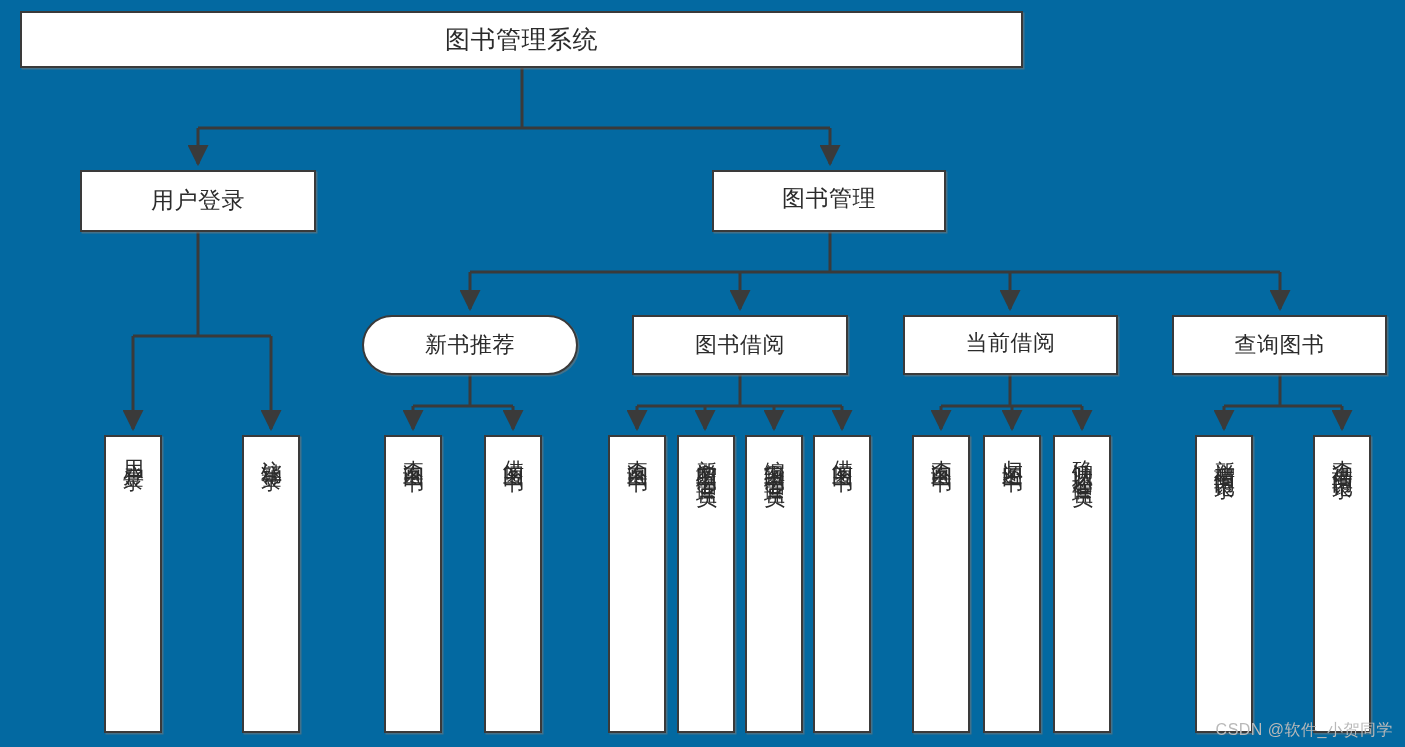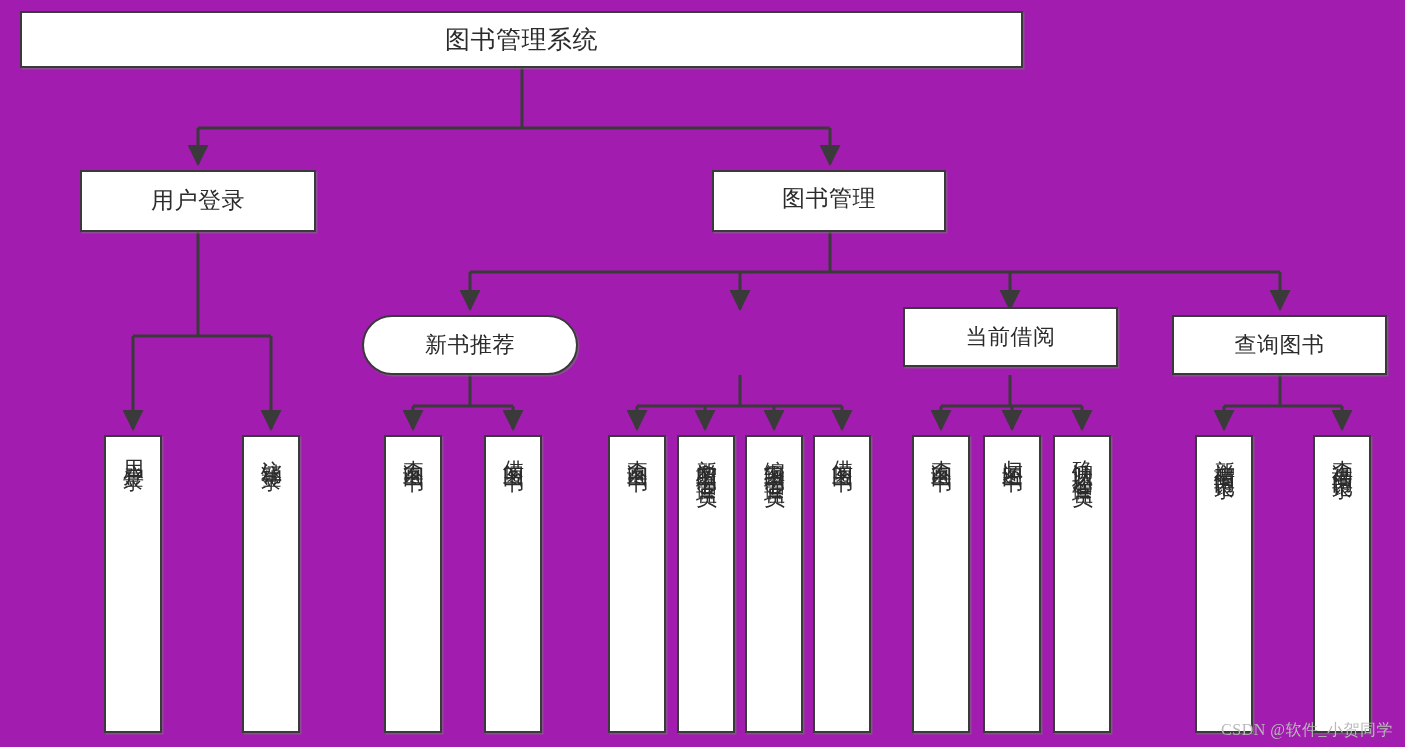--- a/index.html
+++ b/index.html
@@ -5,21 +5,21 @@
 <style>
   html, body {
     margin: 0;
     padding: 0;
     background: #ffffff;
   }
   #canvas {
     position: relative;
     width: 1405px;
     height: 747px;
-    background: #a21caf;
+    background: #0369a1;
     font-family: "DejaVu Sans", "Liberation Sans", sans-serif;
     overflow: hidden;
   }
   #connectors {
     position: absolute;
     left: 0;
     top: 0;
     width: 1405px;
     height: 747px;
     pointer-events: none;
@@ -60,21 +60,21 @@
     white-space: nowrap;
   }
   #watermark {
     position: absolute;
     right: 12px;
     bottom: 6px;
     font-size: 16px;
     color: #b9b9b9;
     letter-spacing: 0.5px;
     white-space: nowrap;
-    font-family: Liberation Serif, serif;
+    font-family: Liberation Sans, sans-serif;
   }
 </style>
 </head>
 <body>
 
 <div id="canvas">
 
   <svg id="connectors" viewBox="0 0 1405 747" xmlns="http://www.w3.org/2000/svg">
     <defs>
       <marker id="arrow" viewBox="0 0 10 10" refX="9" refY="5" markerWidth="7" markerHeight="7" orient="auto-start-reverse">
@@ -132,21 +132,24 @@
   <div class="node h1" style="left:80px; top:170px; width:236px; height:62px;">
     <span class="label">用户登录</span>
   </div>
   <div class="node h1" style="left:712px; top:170px; width:234px; height:62px;font-family:Liberation Mono, monospace;">
     <span class="label">图书管理</span>
   </div>
 
   <div class="node h2" style="left:362px; top:315px; width:216px; height:60px;border-radius:30px;">
     <span class="label">新书推荐</span>
   </div>
-  <div class="node h2" style="left:903px; top:307px; width:215px; height:60px;">
+  <div class="node h2" style="left:632px; top:315px; width:216px; height:60px;">
+    <span class="label">图书借阅</span>
+  </div>
+  <div class="node h2" style="left:903px; top:315px; width:215px; height:60px;font-family:Liberation Mono, monospace;">
     <span class="label">当前借阅</span>
   </div>
   <div class="node h2" style="left:1172px; top:315px; width:215px; height:60px;">
     <span class="label">查询图书</span>
   </div>
 
   <div class="node leaf" style="left:104px; top:435px; width:58px; height:298px;">
     <span class="label">用户登录</span>
   </div>
   <div class="node leaf" style="left:242px; top:435px; width:58px; height:298px;">

